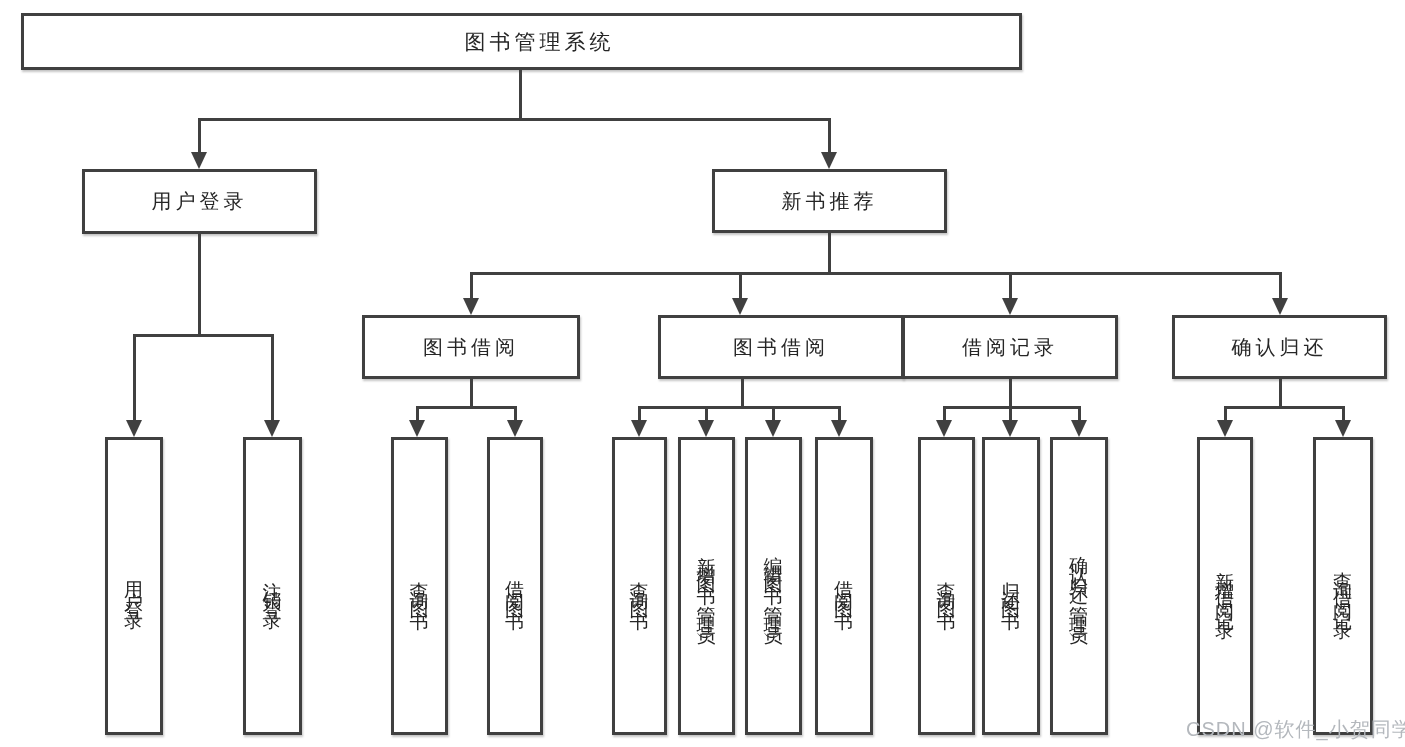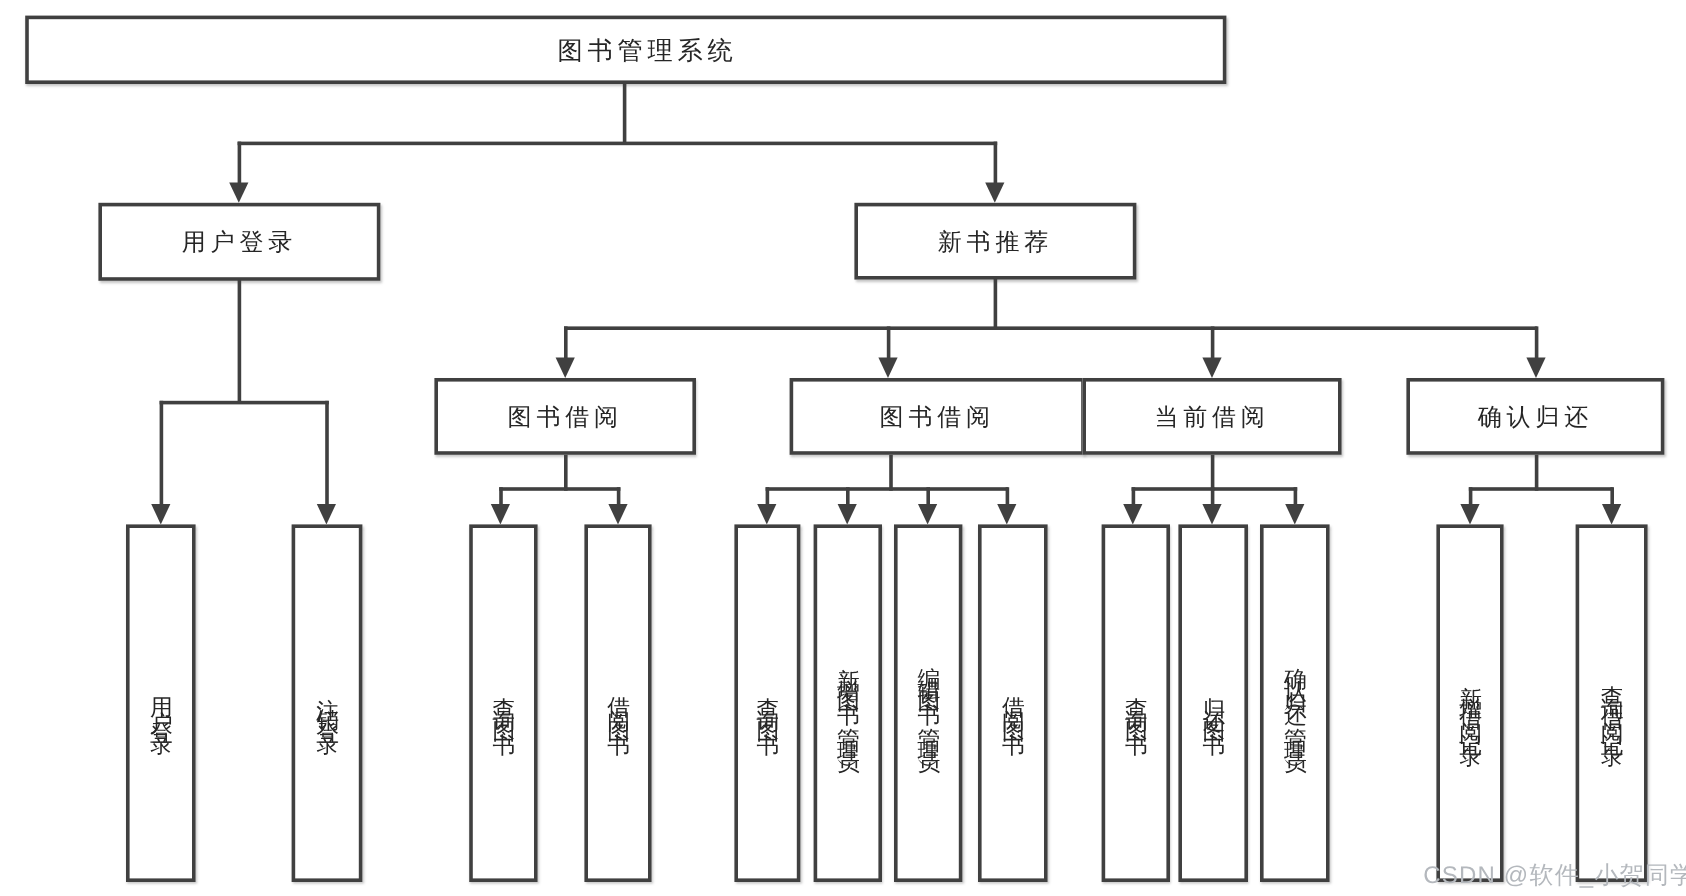--- a/index.html
+++ b/index.html
@@ -85,21 +85,21 @@
   <div class="vline" style="left:1279px;top:272px;height:28px"></div>
   <div class="arrow" style="left:1272px;top:298px"></div>
 
   <div class="hnode" style="left:362px;top:315px;width:218px;height:64px">
     <span>图书借阅</span>
   </div>
   <div class="hnode" style="left:658px;top:315px;width:246px;height:64px">
     <span>图书借阅</span>
   </div>
   <div class="hnode" style="left:902px;top:315px;width:216px;height:64px">
-    <span>当前借阅</span>
+    <span>借阅记录</span>
   </div>
   <div class="hnode" style="left:1172px;top:315px;width:215px;height:64px">
     <span>确认归还</span>
   </div>
 
   <div class="vline" style="left:470px;top:379px;height:30px"></div>
   <div class="hline" style="left:416px;top:406px;width:101px"></div>
   <div class="vline" style="left:416px;top:406px;height:15px"></div>
   <div class="arrow" style="left:409px;top:420px"></div>
   <div class="vline" style="left:514px;top:406px;height:15px"></div>

